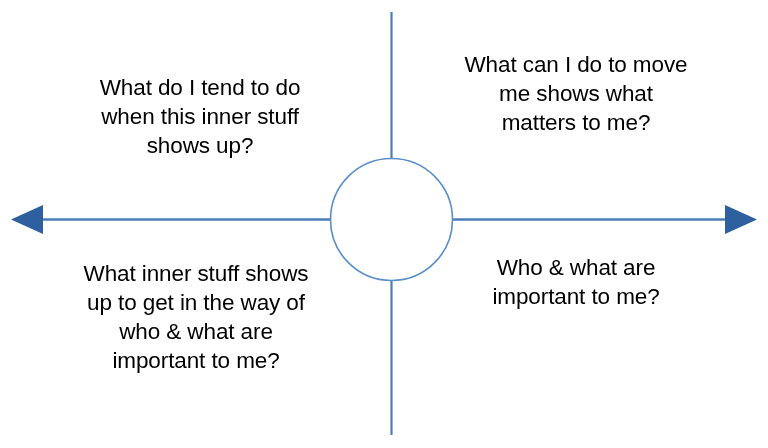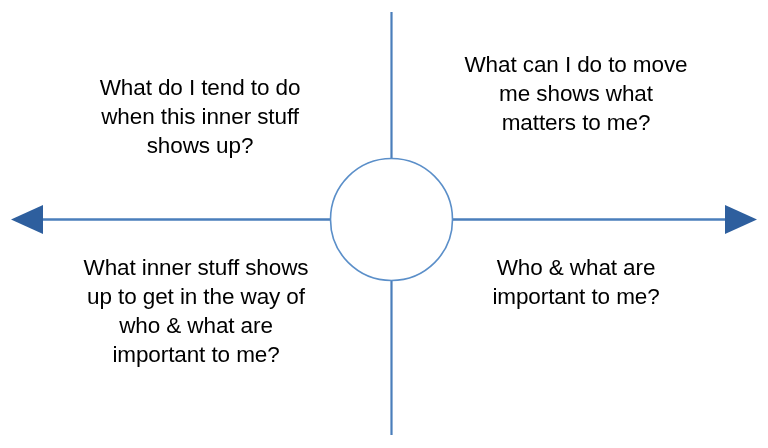--- a/index.html
+++ b/index.html
@@ -32,21 +32,21 @@
     color: #000000;
     font-family: "Liberation Sans", sans-serif;
     font-size: 22.5px;
     line-height: 29px;
     letter-spacing: -0.1px;
     white-space: pre-line;
     z-index: 3;
   }
   #q-top-left    { left: 44px;  top: 50px;  width: 312px; margin-top: 23px; }
   #q-top-right   { left: 420px; top: 50px;  width: 312px; }
-  #q-bottom-left { left: 40px;  top: 253px; width: 312px; }
+  #q-bottom-left { left: 40px;  top: 259px; width: 312px; }
   #q-bottom-right{ left: 420px; top: 253px; width: 312px; }
 </style>
 </head>
 <body>
 
 <div id="canvas">
 
   <svg id="matrix-svg" viewBox="0 0 768 448" xmlns="http://www.w3.org/2000/svg">
 
     <line x1="391.5" y1="12" x2="391.5" y2="435" stroke="#4A7EBB" stroke-width="2.2"></line>

